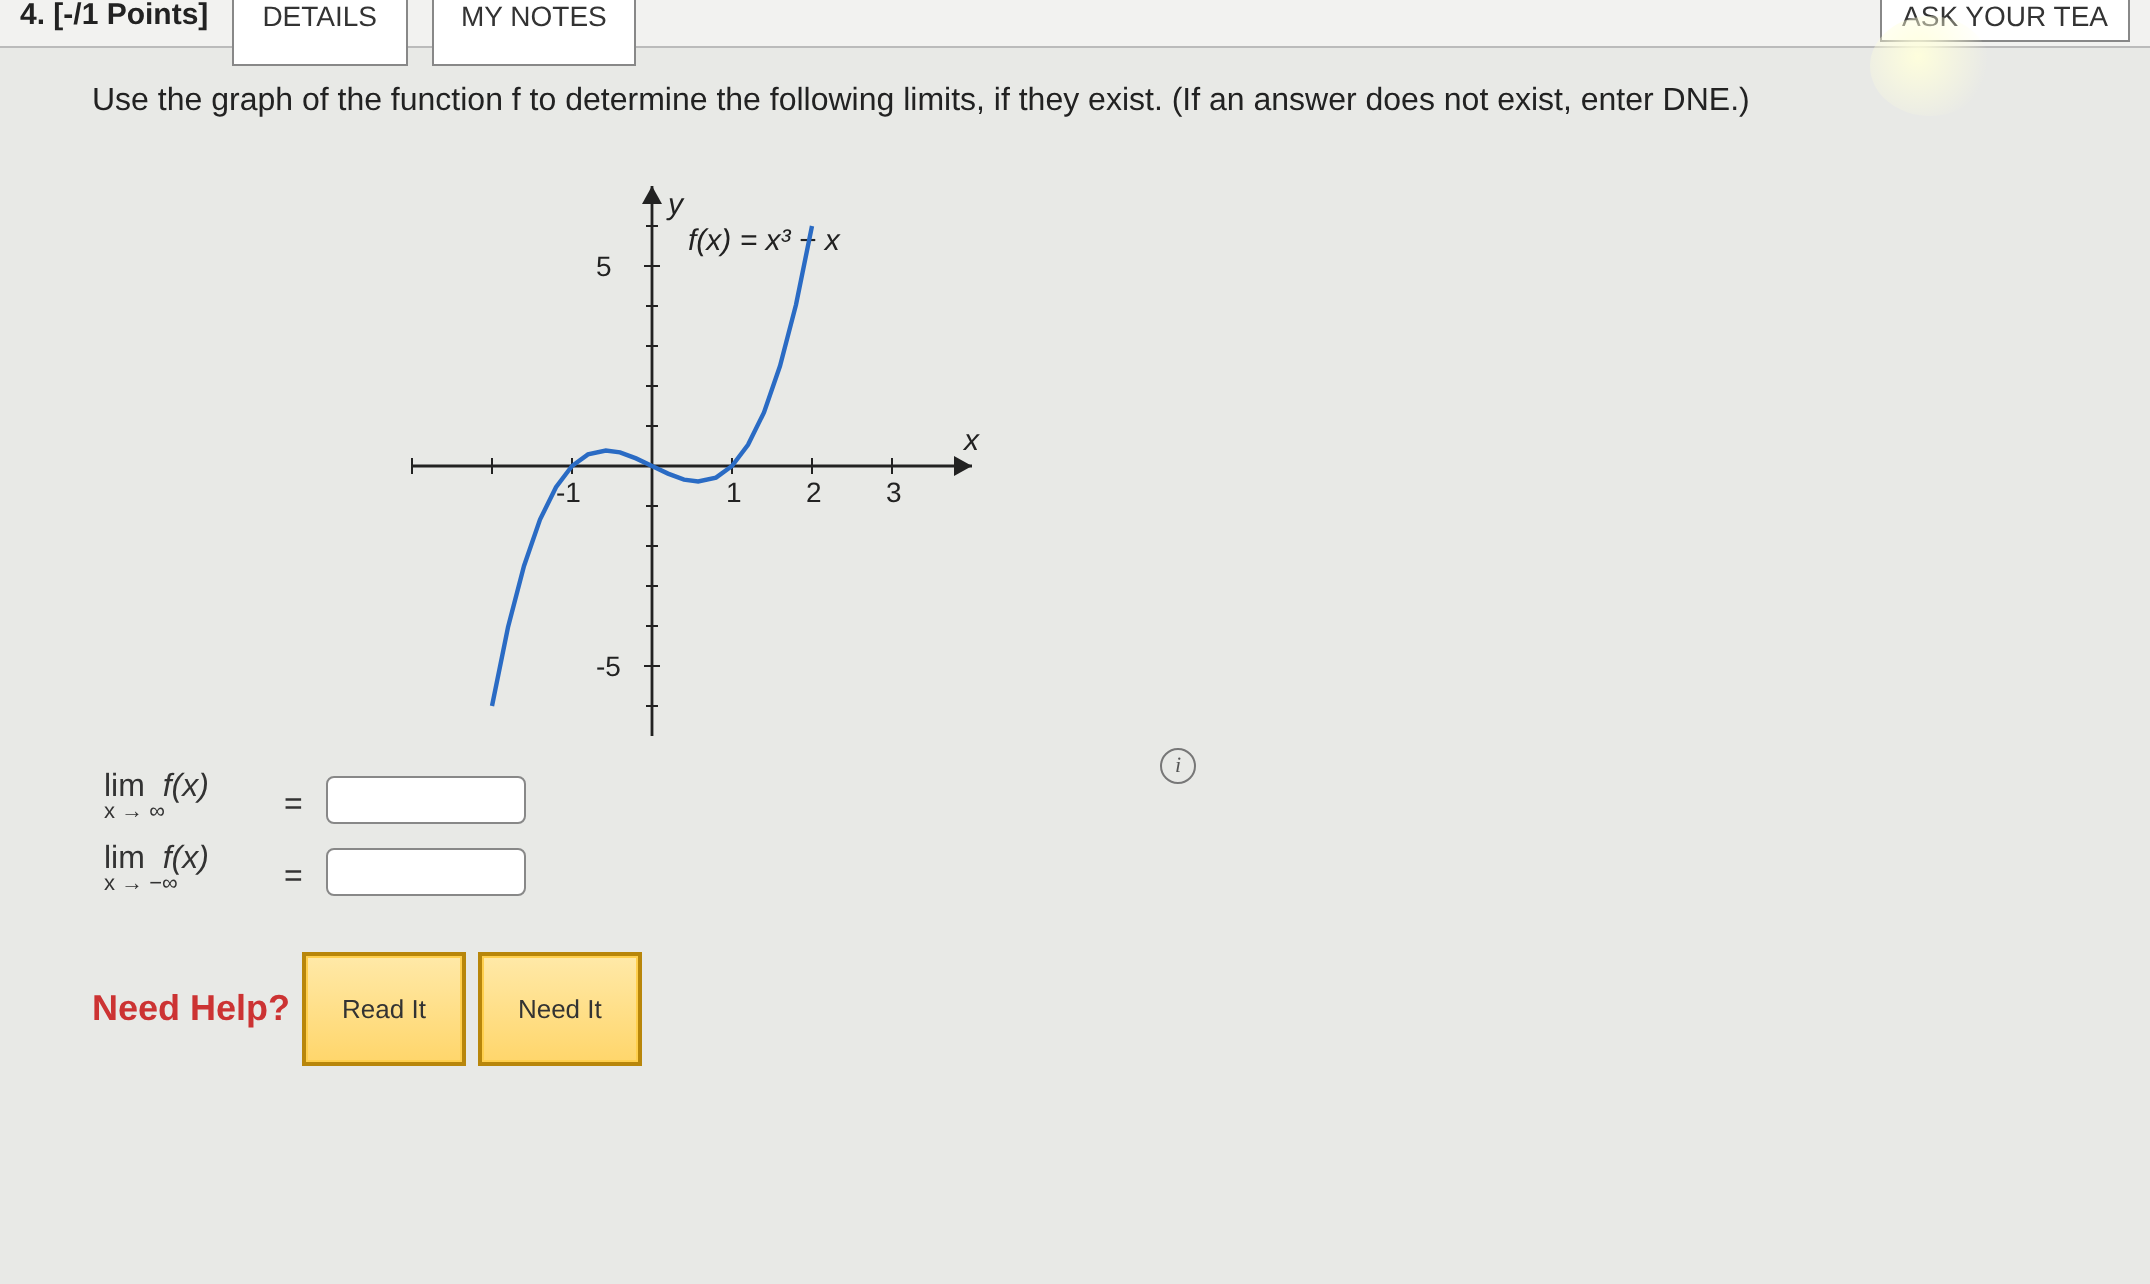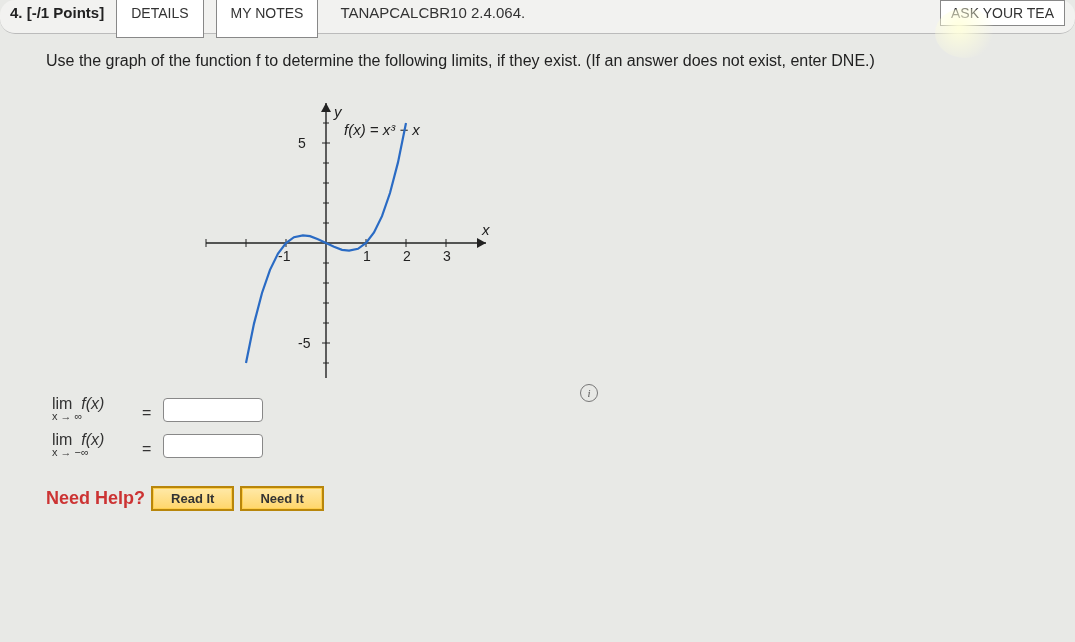--- a/index.html
+++ b/index.html
@@ -11,23 +11,22 @@
     overflow: hidden;
     position: relative;
     color: #333;
   }
   .topbar {
     display: flex;
     align-items: center;
     gap: 12px;
     padding: 0 10px 8px 10px;
     border-bottom: 1px solid #bbb;
-    height: 34px;
+    height: 24px;
     background: #f2f2f0;
-    border-radius: 15px;
   }
   .qnum { font-size: 15px; font-weight: bold; color: #222; }
   .top-btn {
     border: 1px solid #888;
     background: #fff;
     padding: 16px 14px;
     font-size: 14px;
     color: #333;
     cursor: pointer;
   }
@@ -74,36 +73,35 @@
     background: #fff;
     border-radius: 4px;
     font-size: 14px;
     padding: 0 6px;
   }
   .help-row { margin-top: 28px; display:flex; align-items:center; gap:6px; }
   .need-help { color:#c33; font-weight:bold; font-size:18px; }
   .help-btn {
     border: 2px solid #b8860b;
     background: linear-gradient(#ffe9a8,#ffd66b);
-    padding: 3px 18px;
+    padding: 19px 18px;
     font-size: 13px;
-    font-weight: bold;
+    font-weight: normal;
     color: #333;
     cursor: pointer;
     box-shadow: inset 0 0 0 1px #ffcf4d;
   }
 </style>
 </head>
 <body>
 
 <div class="topbar">
   <span class="qnum">4. [-/1 Points]</span>
   <button class="top-btn">DETAILS</button>
   <button class="top-btn">MY NOTES</button>
-  <span class="ref">TANAPCALCBR10 2.4.064.</span>
   <button class="ask">ASK YOUR TEA</button>
 </div>
 <div class="smudge"></div>
 
 <div class="content">
   <p class="prompt">
     <span>Use the graph of the function f to determine the following limits, if they exist. (If an answer does not exist, enter DNE.)</span>
   </p>
 
   <div class="graph-wrap">

